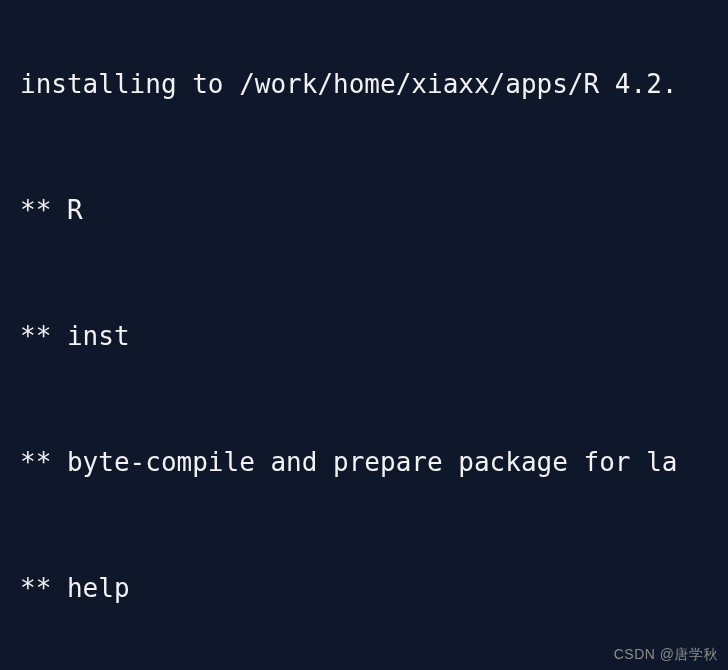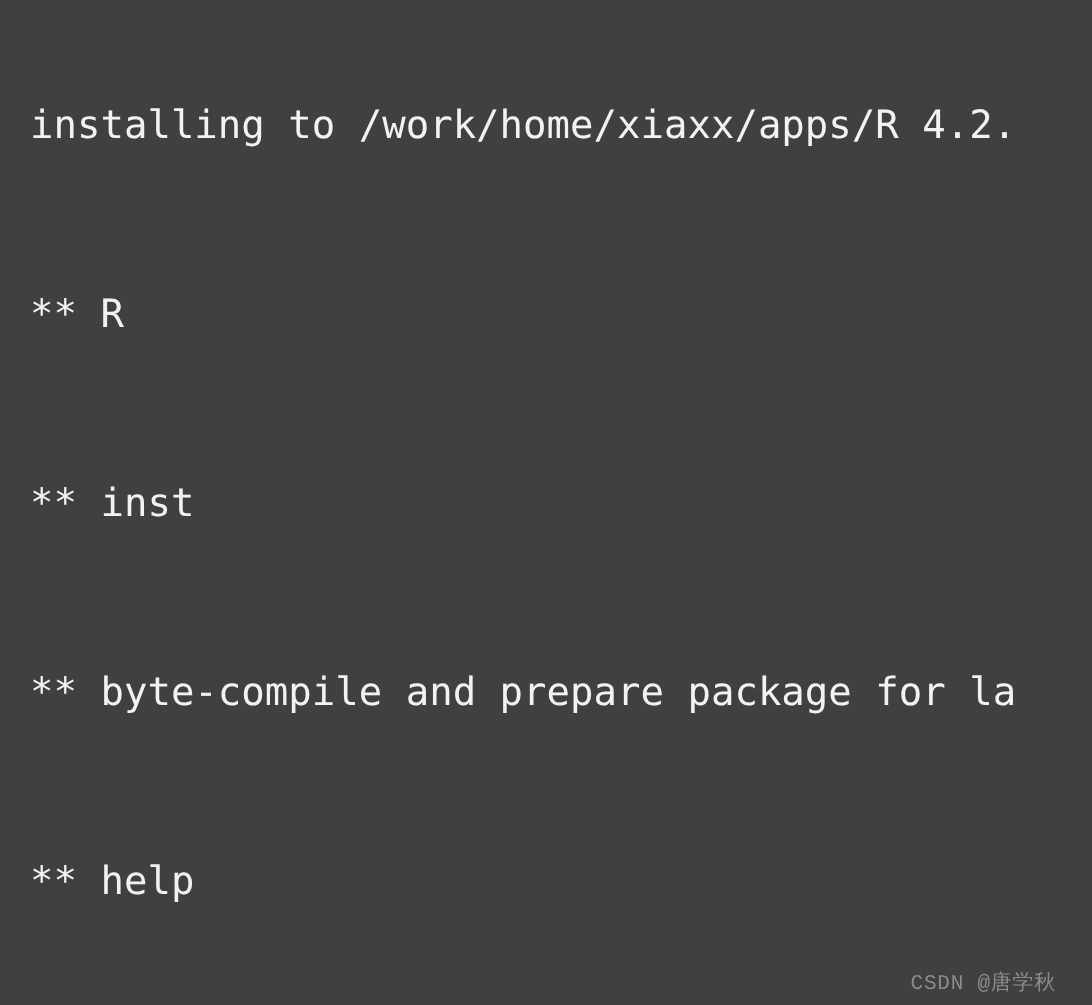--- a/index.html
+++ b/index.html
@@ -8,21 +8,21 @@
     width: 728px;
     height: 670px;
     background: #000000;
     overflow: hidden;
   }
 
   #terminal {
     position: relative;
     width: 728px;
     height: 670px;
-    background: #404040;
+    background: #0f172a;
     overflow: hidden;
   }
 
   
   #console-output {
     position: absolute;
     left: 0;
     top: -21px;
     width: 900px;           
     font-family: "DejaVu Sans Mono", "Liberation Mono", monospace;
@@ -35,23 +35,23 @@
 
   .console-line {
     height: 42px;
     padding-left: 20px;
     white-space: pre;
     overflow: visible;
   }
 
   #watermark {
     position: absolute;
-    right: 24px;
+    right: 10px;
     bottom: 6px;
-    font-family: Liberation Mono, monospace;
+    font-family: Liberation Sans, sans-serif;
     font-size: 14px;
     color: #8c8c8c;
     letter-spacing: 0.5px;
     white-space: nowrap;
   }
 </style>
 </head>
 <body>
 
 <div id="terminal">

